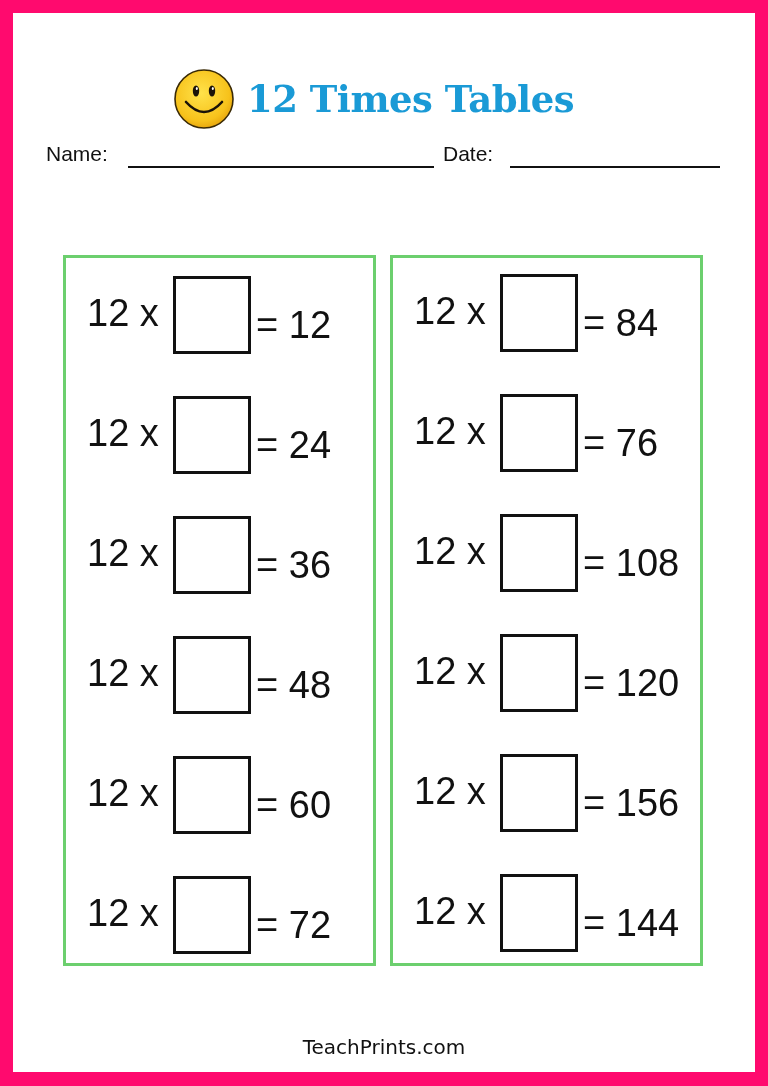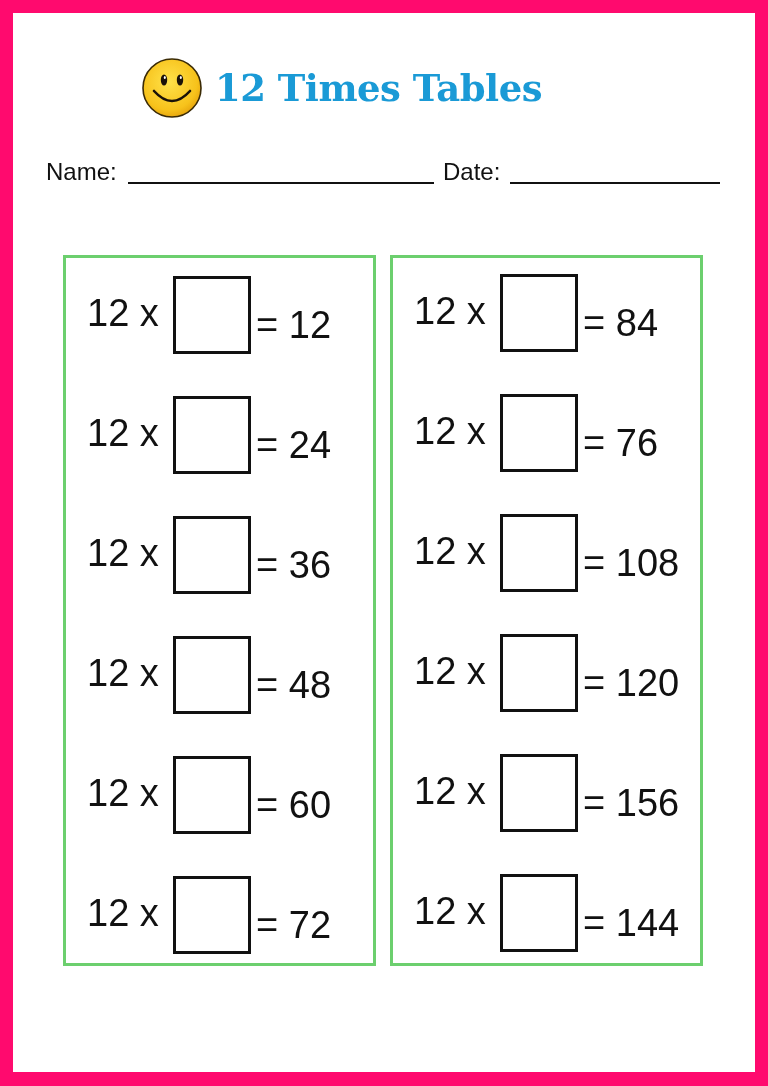--- a/index.html
+++ b/index.html
@@ -6,31 +6,31 @@
   body {
     width: 768px; height: 1086px; position: relative; overflow: hidden;
     background: #ff0a6e;
     font-family: "Liberation Sans", sans-serif;
   }
   .page {
     position: absolute; left: 13px; top: 13px; width: 742px; height: 1059px;
     background: #ffffff;
   }
   .title-row {
-    position: absolute; left: 0; top: 44px; width: 667px; height: 62px;
-    display: flex; align-items: center; justify-content: center;
+    position: absolute; left: 0; top: 55px; width: 667px; height: 62px;
+    display: flex; align-items: center; justify-content: center; padding-left: 32px;
   }
   .smiley { width: 62px; height: 62px; margin-right: 12px; margin-left: -10px; }
   .title {
     font-family: "DejaVu Serif", serif; font-weight: bold;
     font-size: 37px; color: #1a9ad6; letter-spacing: -0.5px;
   }
   .info-row {
-    position: absolute; top: 143px; left: 33px; width: 680px; height: 34px;
-    font-size: 24px; color: #111;
+    position: absolute; top: 127px; left: 33px; width: 680px; height: 34px;
+    font-size: 21px; color: #111;
   }
   .info-row .lbl { position: absolute; top: 2px; }
   .info-row .line { position: absolute; top: 26px; height: 2px; background: #111; }
   .col {
     position: absolute; top: 242px; width: 313px; height: 711px;
     border: 3px solid #6ccf6e; box-sizing: border-box;
   }
   .col.left { left: 50px; }
   .col.right { left: 377px; }
   .eq {
@@ -139,13 +139,14 @@
       <div class="box"></div>
       <span class="rhs">= 156</span>
     </div>
     <div class="eq" style="top:614px">
       <span class="lhs">12 x</span>
       <div class="box"></div>
       <span class="rhs">= 144</span>
     </div>
   </div>
 
+  <div class="footer">TeachPrints.com</div>
 </div>
 
 </body></html>

